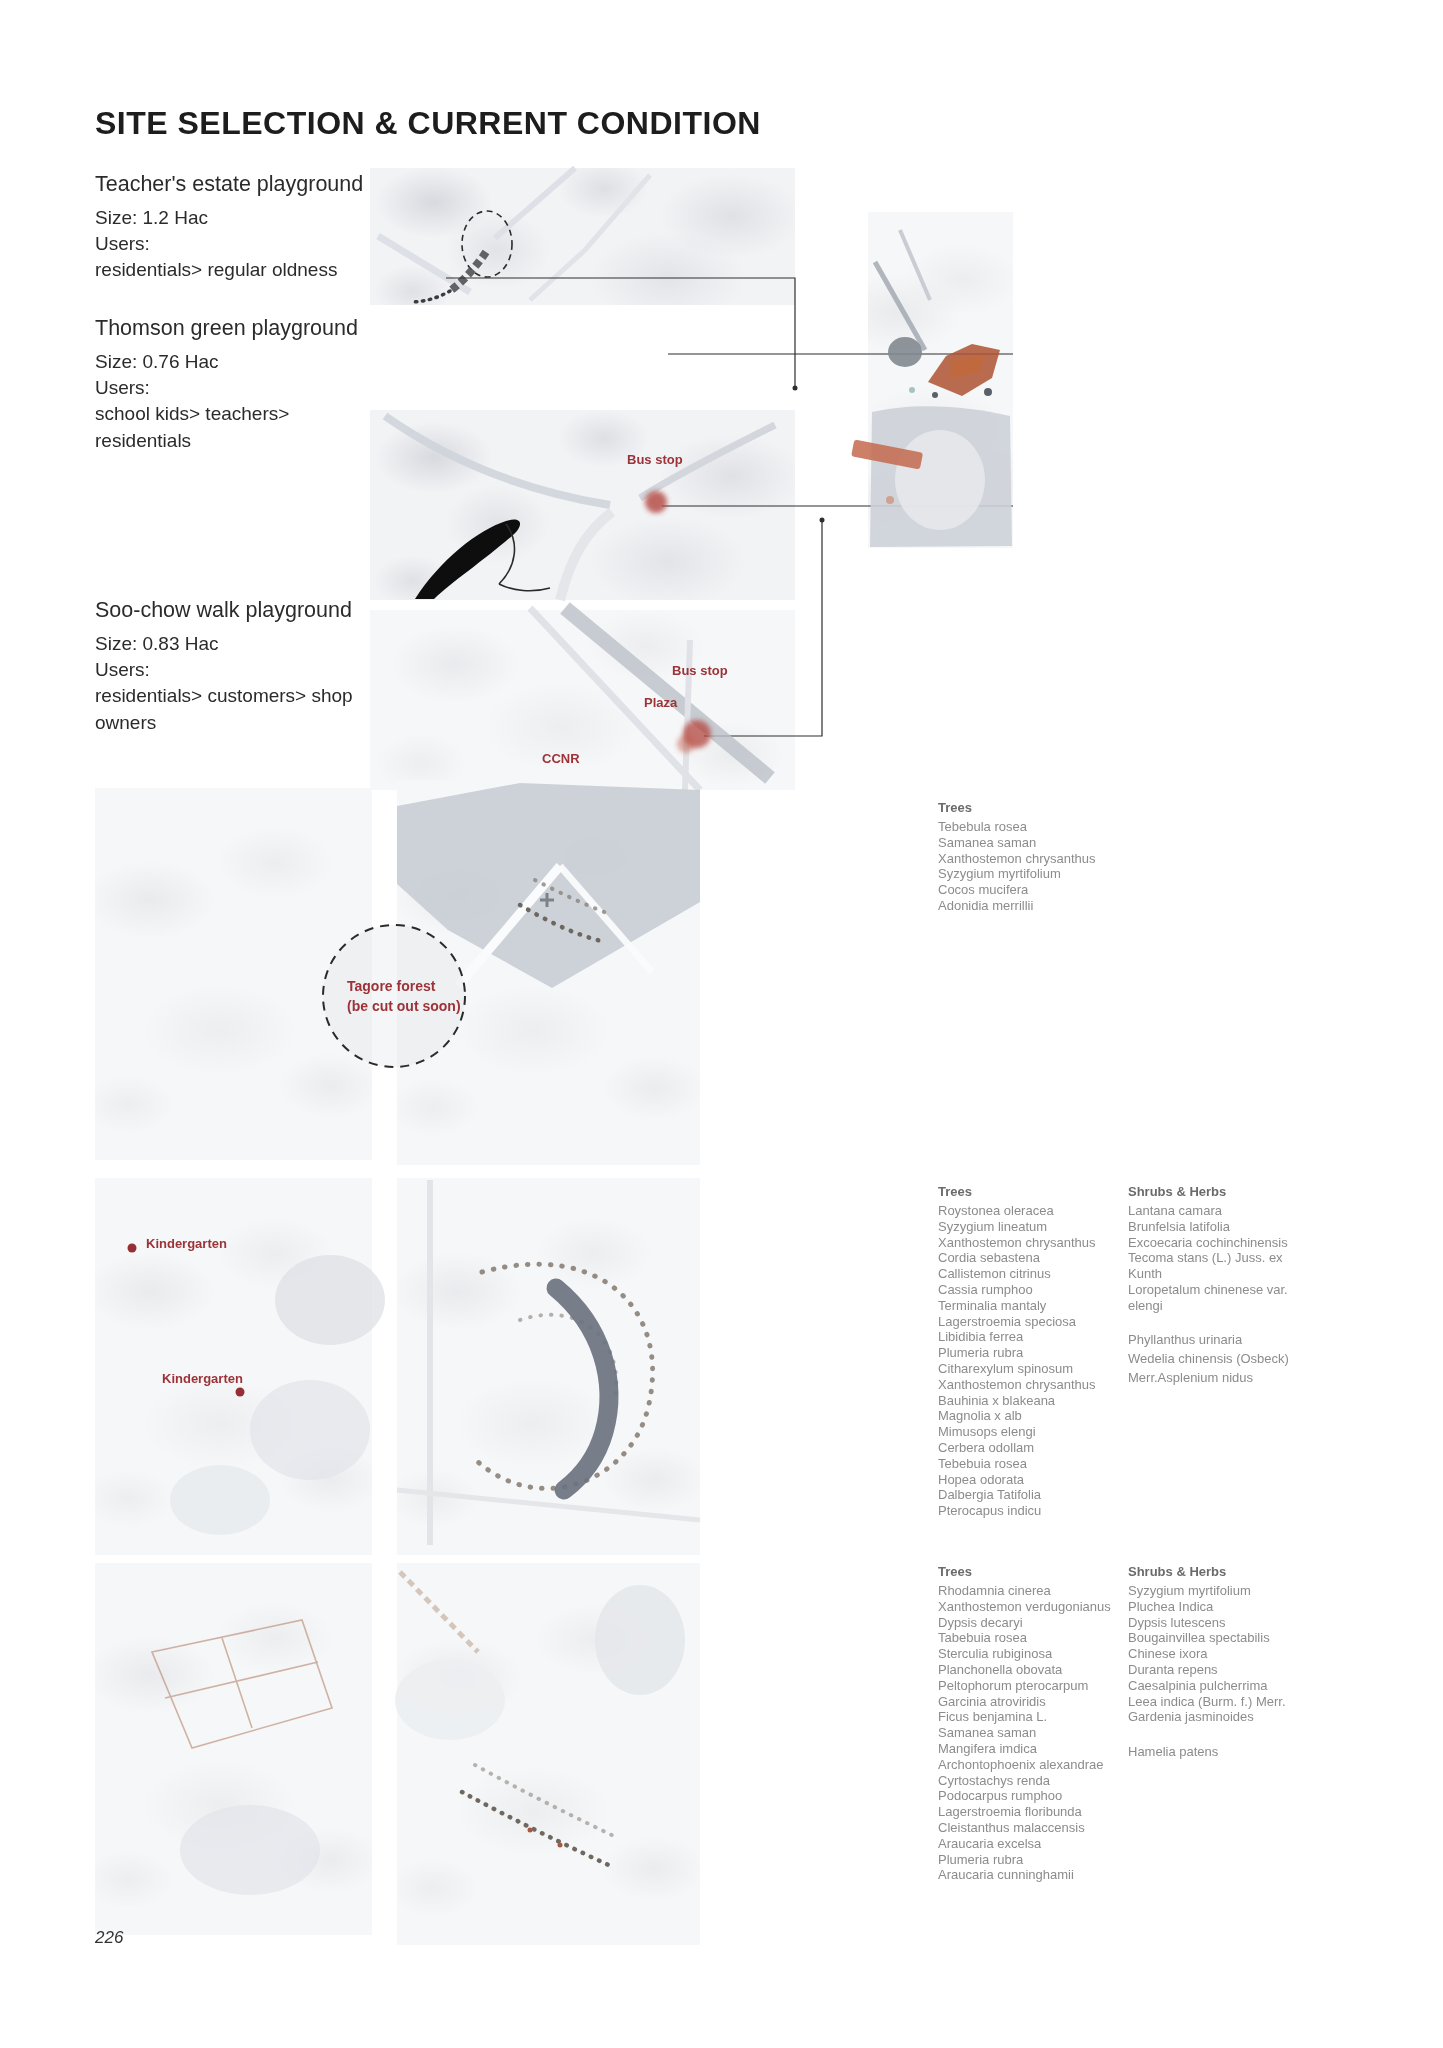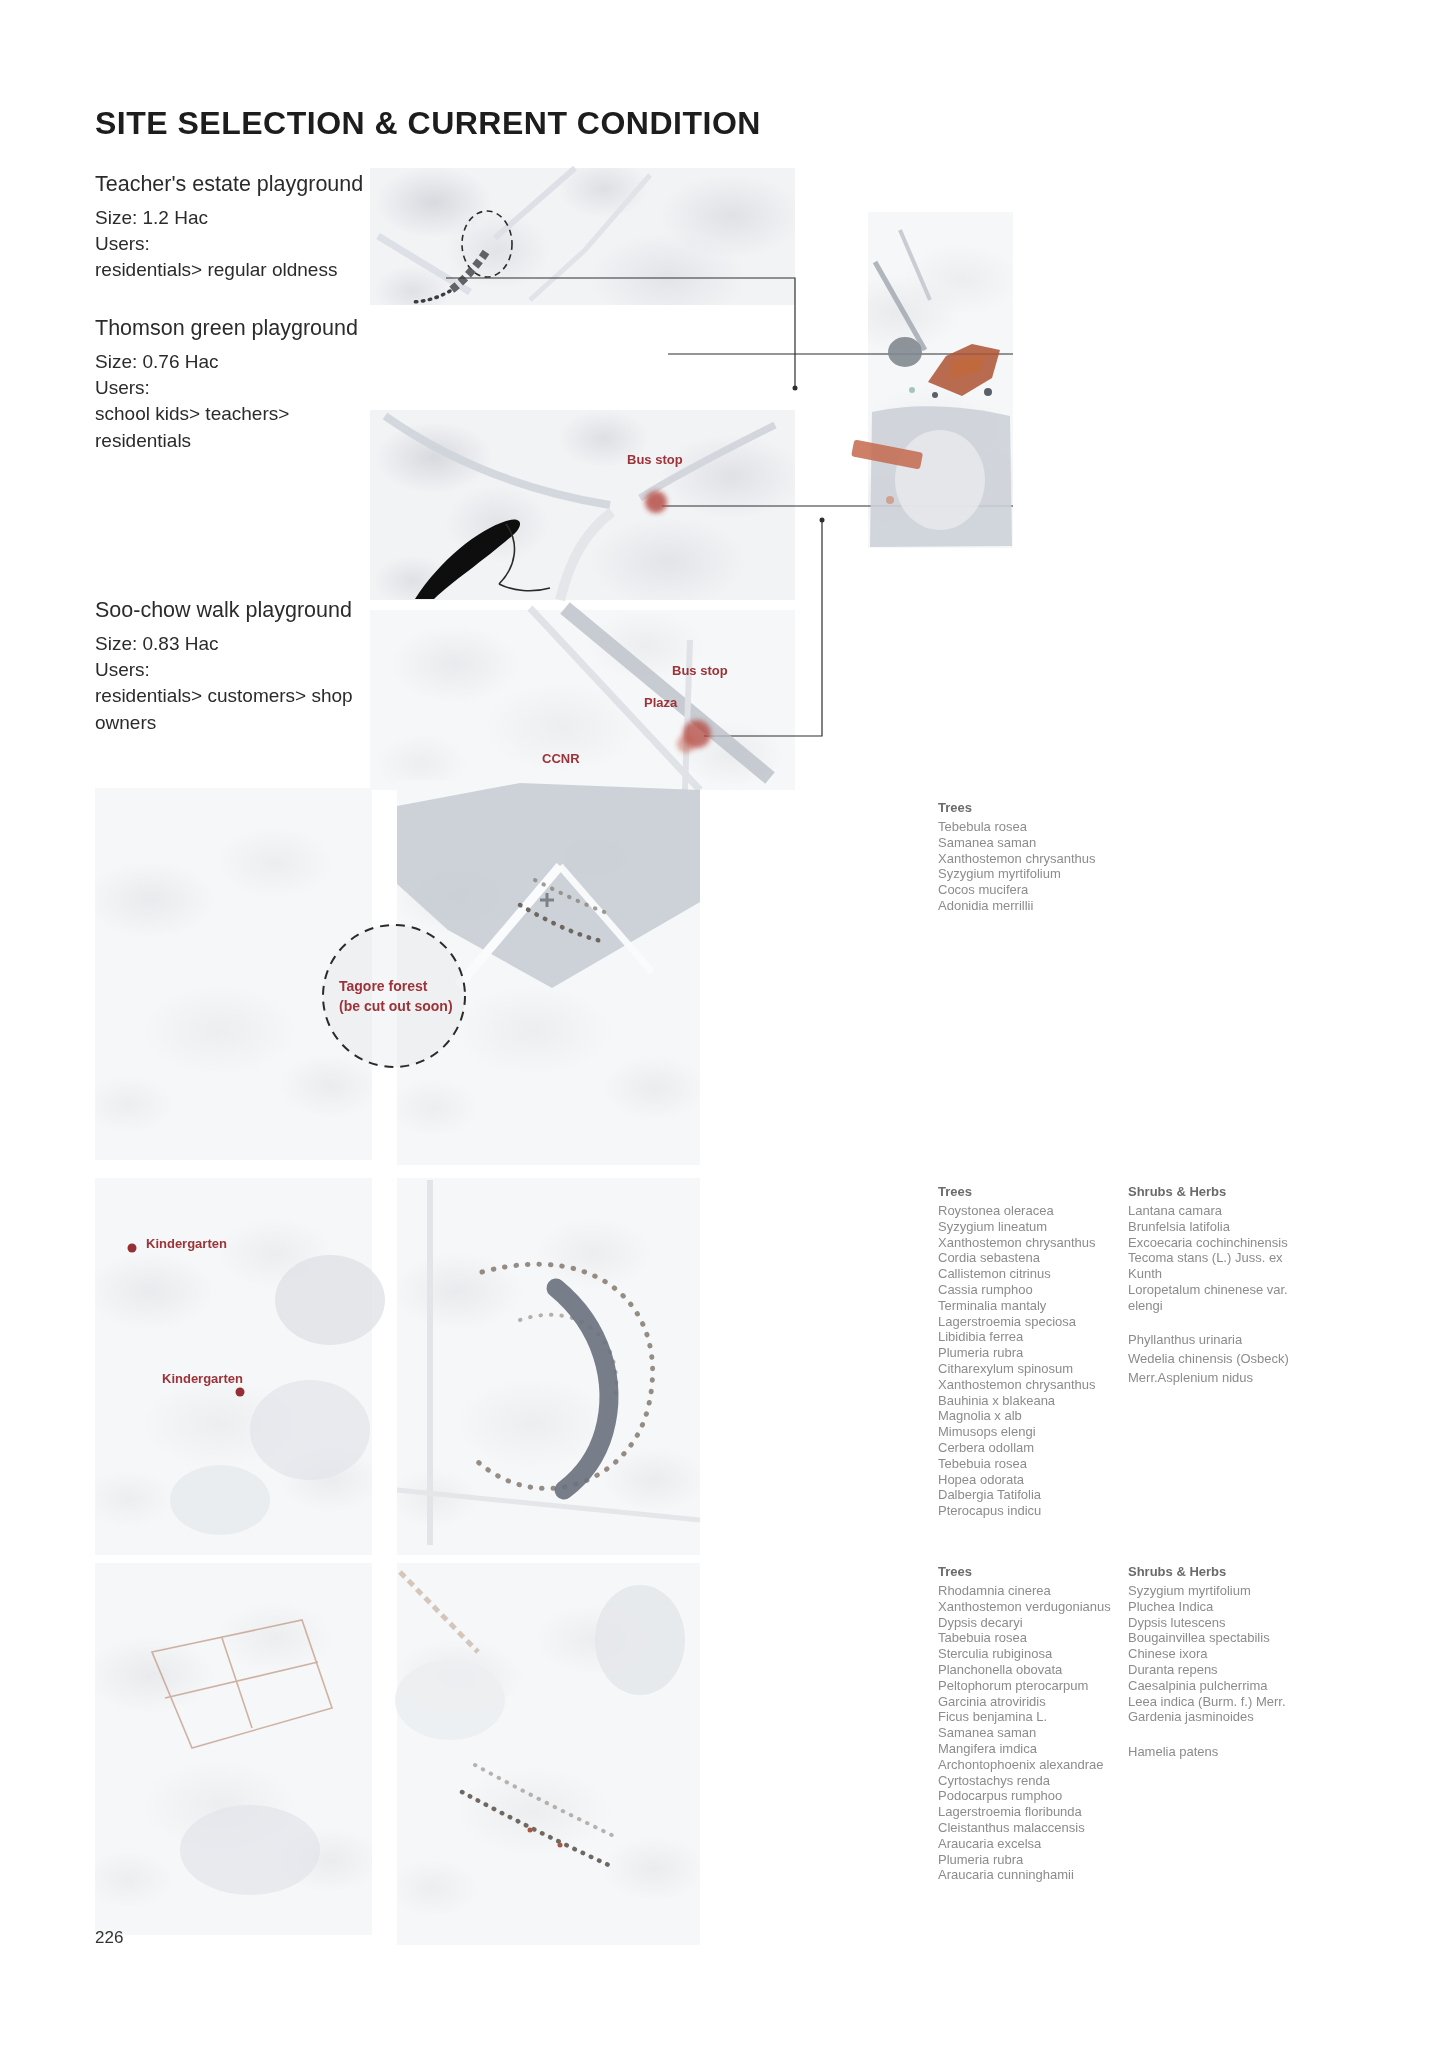--- a/index.html
+++ b/index.html
@@ -30,21 +30,21 @@
   .svg-layer{position:absolute;left:0;top:0;z-index:2;pointer-events:none;}
   .red-label{position:absolute;z-index:3;font-size:13px;font-weight:bold;
              color:var(--accent,#9b3338);}
   .tagore-label{font-size:14px;line-height:1.45;}
   
   .plants{position:absolute;z-index:3;}
   .plant-header{font-size:13px;font-weight:bold;color:#6b6b6b;margin-bottom:4px;}
   .plant-line{font-size:13px;line-height:15.8px;min-height:15.8px;color:#8c8c8c;}
   .shrubs-b .plant-line:nth-child(n+9){margin-top:3px;}
   .shrubs-c .plant-line:last-child{margin-top:19px;}
-  .page-number{position:absolute;left:95px;top:1928px;font-size:17px;color:#333;z-index:3;}
+  .page-number{position:absolute;left:95px;top:1928px;font-size:17px;color:#333;z-index:3;font-style:italic;}
 </style>
 </head>
 <body>
 
 <div class="page">
 
   <h1 class="page-title">SITE SELECTION &amp; CURRENT CONDITION</h1>
 
   <div class="site" style="left:95px;top:172px">
     <div class="site-name">Teacher's estate playground</div>
@@ -172,21 +172,21 @@
       <path d="M475,1765 C520,1790 570,1815 618,1838" stroke="#8c857e" stroke-width="4" stroke-dasharray="0.5 8.5" stroke-linecap="round" fill="none" opacity=".6"></path>
       <circle cx="530" cy="1830" r="2.5" fill="#a85742"></circle>
       <circle cx="560" cy="1845" r="2.5" fill="#a85742"></circle>
     </g>
   </svg>
 
   <span class="red-label" style="left:627px;top:452px">Bus stop</span>
   <span class="red-label" style="left:672px;top:663px">Bus stop</span>
   <span class="red-label" style="left:644px;top:695px">Plaza</span>
   <span class="red-label" style="left:542px;top:751px">CCNR</span>
-  <span class="red-label tagore-label prewrap" style="left:339px;top:976px;width:130px">Tagore forest
+  <span class="red-label tagore-label prewrap" style="left:347px;top:976px;width:130px">Tagore forest
 (be cut out soon)</span>
   <span class="red-label" style="left:146px;top:1236px">Kindergarten</span>
   <span class="red-label" style="left:162px;top:1371px">Kindergarten</span>
 
   <div class="plants" style="left:938px;top:800px;width:250px">
     <div class="plant-header">Trees</div>
     <div>
         <div class="plant-line">Tebebula rosea</div>
         <div class="plant-line">Samanea saman</div>
         <div class="plant-line">Xanthostemon chrysanthus</div>

